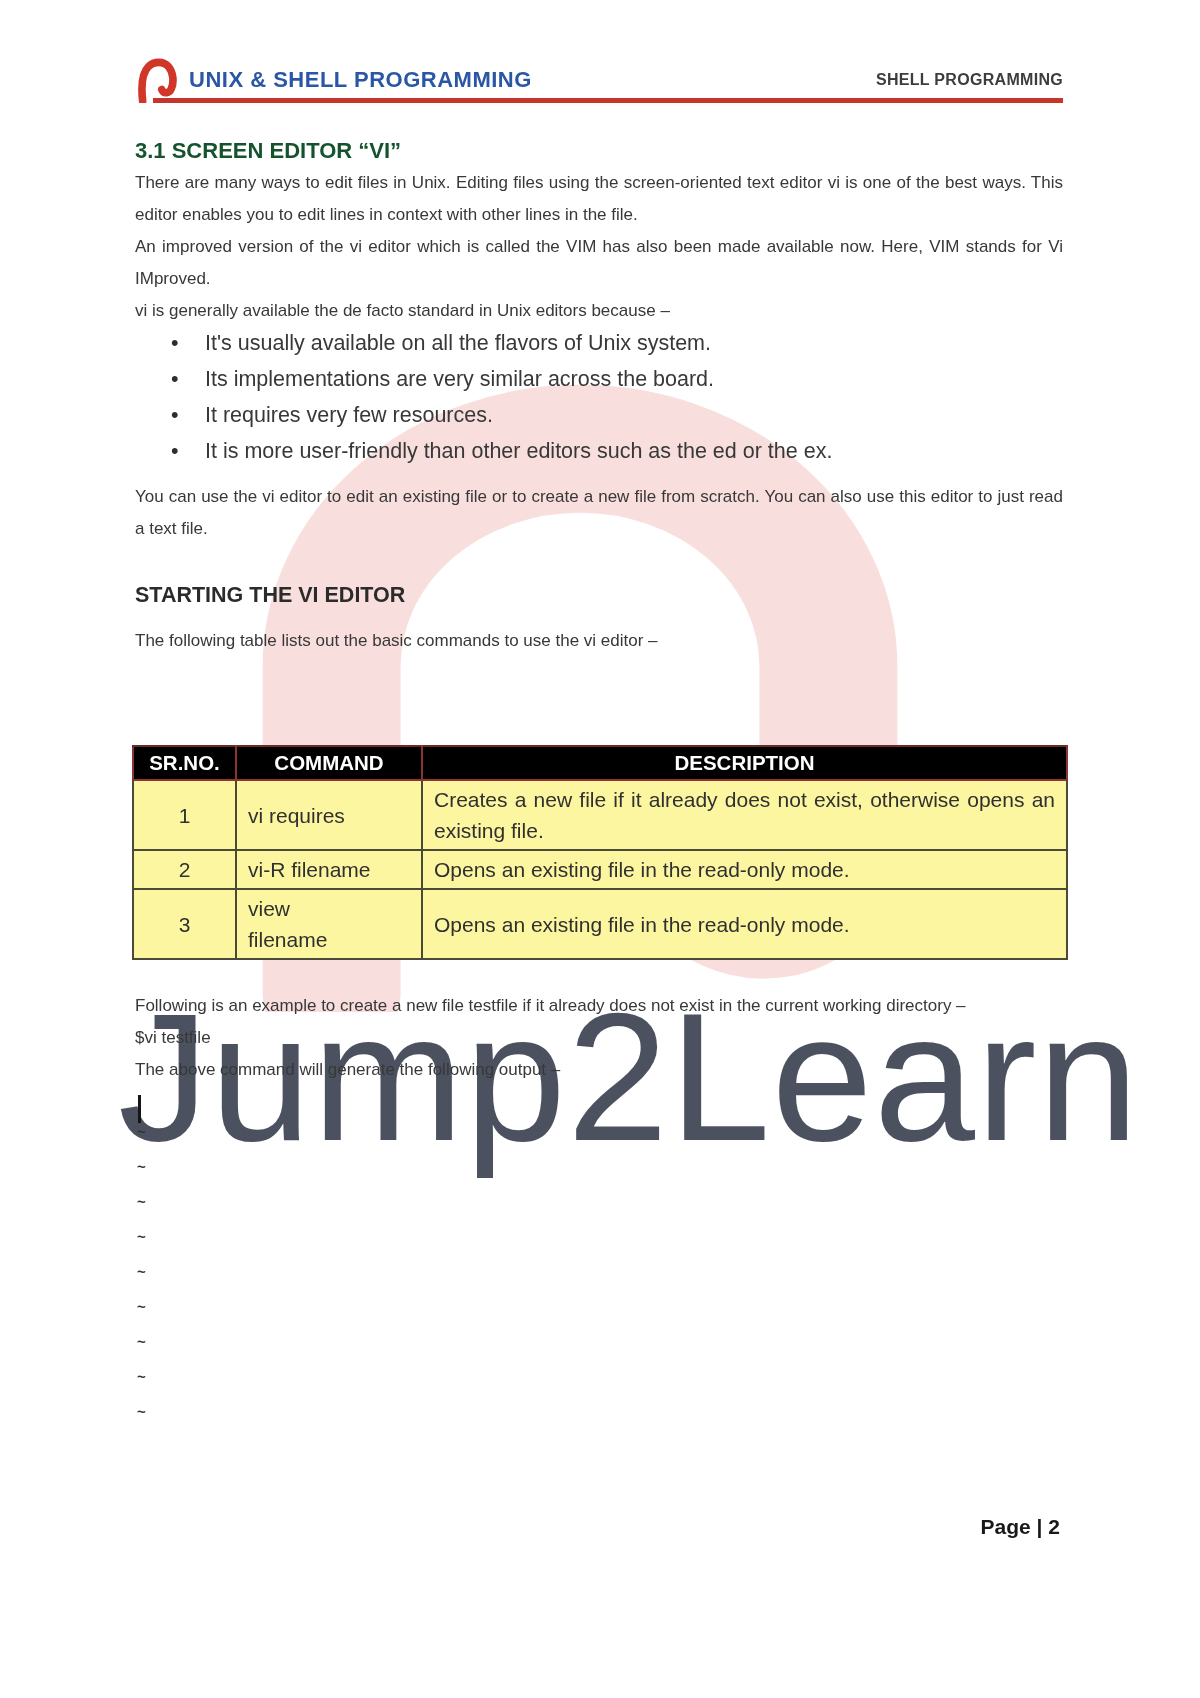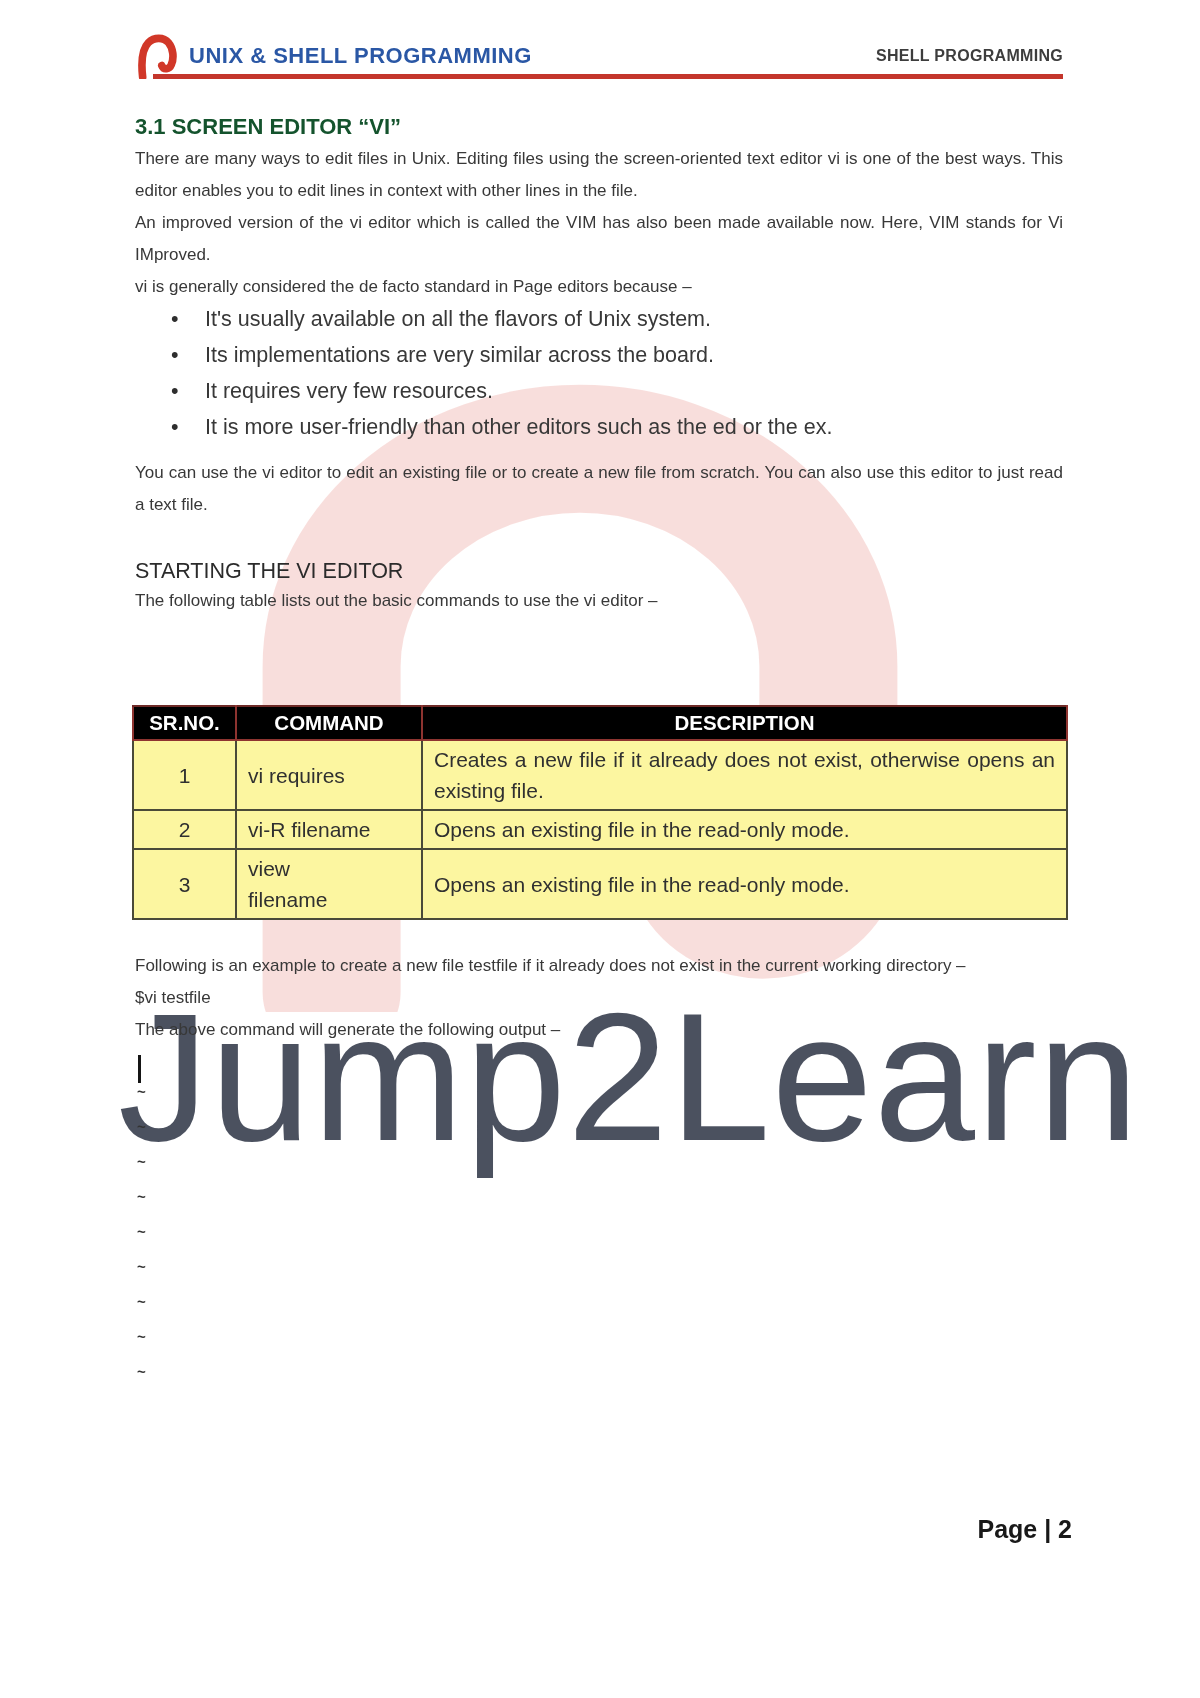--- a/index.html
+++ b/index.html
@@ -11,39 +11,39 @@
 
   
   .wm-logo { position:absolute; left:235px; top:372px; width:690px; height:640px; opacity:0.20; z-index:0; }
   .wm-text {
     position:absolute; left:118px; top:972px; z-index:0;
     font-size:182px; font-weight:400; color:#0f172a; opacity:0.75;
     white-space:nowrap; letter-spacing:1px;
   }
 
   
-  .content { position:relative; z-index:1; margin:0 135px; padding-top:34px; width:928px; }
+  .content { position:relative; z-index:1; margin:0 135px; padding-top:58px; width:928px; }
 
   .header-row { display:flex; align-items:center; justify-content:space-between; height:44px; }
   .brand-wrap { display:flex; align-items:center; gap:10px; }
   .brand-logo { width:44px; height:46px; flex:0 0 auto; }
   .brand-text { font-size:22px; font-weight:bold; color:#2a57a5; letter-spacing:0.5px; }
   .doc-title  { font-size:16px; font-weight:bold; color:#3d3d3d; letter-spacing:0.3px; }
   .rule { height:5px; background:#c4362c; margin-left:18px; margin-top:-4px; }
 
   h1.sec { margin:34px 0 0 0; font-size:22px; line-height:28px; font-weight:bold; color:#14532d; }
   p.body { margin:0; font-size:17px; line-height:32px; text-align:justify; }
   p.body.nojust { text-align:left; }
 
   ul.blist { margin:0; padding:0; list-style:none; }
   ul.blist li { display:flex; line-height:32px; margin-bottom:4px; font-size:21.5px; }
   .dot { width:34px; margin-left:36px; flex:0 0 auto; text-align:left; color:#2e2e2e; }
 
   p.after-bullets { margin-top:14px; }
-  h2.sec { margin:36px 0 0 0; font-size:21.5px; line-height:28px; font-weight:normal; color:#2b2b2b; }
+  h2.sec { margin:36px 0 16px 0; font-size:21.5px; line-height:28px; font-weight:bold; color:#2b2b2b; }
 
   
   table.vi { border-collapse:collapse; width:936px; margin:88px 0 0 -3px; table-layout:fixed; }
   table.vi col.c1 { width:103px; } table.vi col.c2 { width:186px; }
   table.vi th {
     background:#000000; color:#ffffff; font-size:20.5px; font-weight:bold;
     padding:4px 2px; border:2px solid #8e3430; border-top-color:#6e2a27;
     text-align:center;
   }
   table.vi th + th { border-left:2px solid #84cc16; }
@@ -54,22 +54,22 @@
   table.vi td.sr { text-align:center; }
   table.vi td.desc { text-align:justify; }
   table.vi tbody tr:nth-child(3) .cmd-text { display:inline-block; max-width:92px; }
 
   p.example { margin-top:30px; }
 
   .cursor-bar { width:3px; height:28px; background:#151515; margin:9px 0 0 3px; }
   .tilde { height:35px; font-size:15px; font-weight:bold; color:#333333; padding-left:2px; }
 
   .page-num {
-    position:absolute; top:1515px; right:128px; z-index:1;
-    font-size:25px; font-weight:bold; color:#191919;
+    position:absolute; top:1515px; right:140px; z-index:1;
+    font-size:21px; font-weight:bold; color:#191919;
   }
 </style>
 </head>
 <body>
 
 <div class="page">
 
   <svg class="wm-logo" viewBox="0 0 100 100" preserveAspectRatio="none">
     <path d="M14,97 L14,46 A36,34 0 0 1 86,46 L86,78 A10,10 0 0 1 68,80" fill="none" stroke="#e06055" stroke-width="20" stroke-linecap="round"></path>
   </svg>
@@ -85,21 +85,21 @@
         </svg>
         <span class="brand-text">UNIX &amp; SHELL PROGRAMMING</span>
       </div>
       <span class="doc-title">SHELL PROGRAMMING</span>
     </div>
     <div class="rule"></div>
 
     <h1 class="sec">3.1 SCREEN EDITOR “VI”</h1>
     <p class="body" style="margin-top:2px;">There are many ways to edit files in Unix. Editing files using the screen-oriented text editor vi is one of the best ways. This editor enables you to edit lines in context with other lines in the file.</p>
     <p class="body">An improved version of the vi editor which is called the VIM has also been made available now. Here, VIM stands for Vi IMproved.</p>
-    <p class="body nojust">vi is generally considered the de facto standard in Page editors because –</p>
+    <p class="body nojust">vi is generally available the de facto standard in Unix editors because –</p>
 
     <ul class="blist">
       <li>
         <span class="dot">•</span>
         <span>It's usually available on all the flavors of Unix system.</span>
       </li>
         <li>
         <span class="dot">•</span>
         <span>Its implementations are very similar across the board.</span>
       </li>

